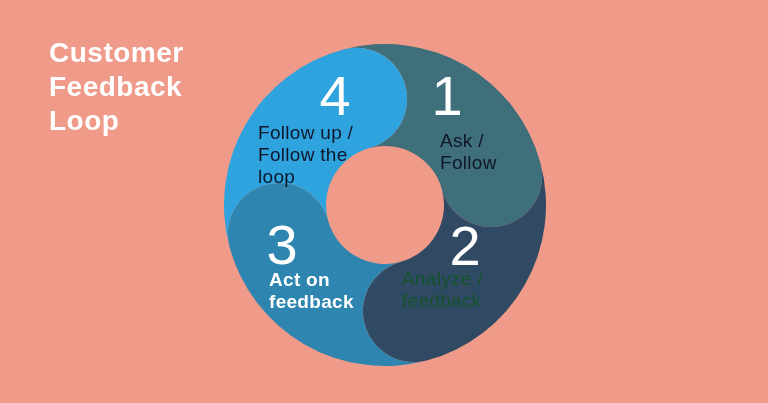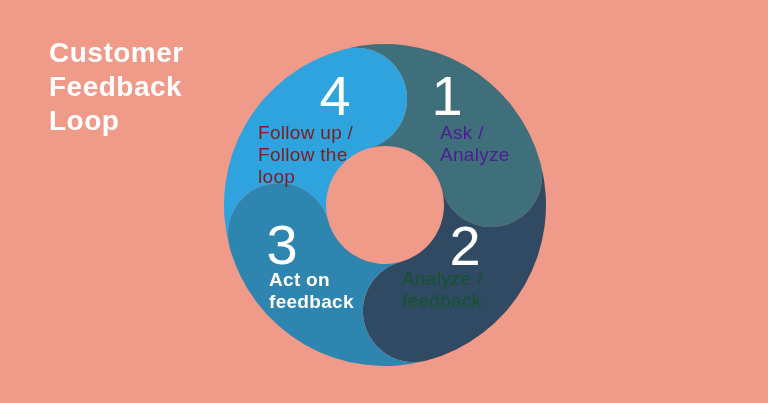--- a/index.html
+++ b/index.html
@@ -77,37 +77,37 @@
   </div>
 
   <svg class="loop-svg" width="768" height="403" viewBox="0 0 768 403">
     <path d="M 343.33 49.49 A 161 161 0 0 1 540.51 163.33 A 51 51 0 0 1 441.99 189.73 A 59 59 0 0 0 369.73 148.01 A 51 51 0 0 0 343.33 49.49 Z" fill="#3F6F7A"></path>
     <path d="M 540.51 163.33 A 161 161 0 0 1 426.67 360.51 A 51 51 0 0 1 400.27 261.99 A 59 59 0 0 0 441.99 189.73 A 51 51 0 0 0 540.51 163.33 Z" fill="#304A64"></path>
     <path d="M 426.67 360.51 A 161 161 0 0 1 229.49 246.67 A 51 51 0 0 1 328.01 220.27 A 59 59 0 0 0 400.27 261.99 A 51 51 0 0 0 426.67 360.51 Z" fill="#2D85B0"></path>
     <path d="M 229.49 246.67 A 161 161 0 0 1 343.33 49.49 A 51 51 0 0 1 369.73 148.01 A 59 59 0 0 0 328.01 220.27 A 51 51 0 0 0 229.49 246.67 Z" fill="#2EA3DE"></path>
   </svg>
 
   <div class="seg-text seg-number" id="num-1" style="color: rgb(255, 255, 255);">1</div>
-  <div class="seg-text seg-label" id="label-1" style="color: #4c1d95;">
+  <div class="seg-text seg-label" id="label-1" style="color: #0f172a; margin-top: 8px;">
     <span class="line">Ask /</span>
-    <span class="line">Analyze</span>
+    <span class="line">Follow</span>
   </div>
 
   <div class="seg-text seg-number" id="num-2" style="color: rgb(255, 255, 255);">2</div>
   <div class="seg-text seg-label" id="label-2" style="color: #14532d;">
     <span class="line">Analyze /</span>
     <span class="line">feedback</span>
   </div>
 
   <div class="seg-text seg-number" id="num-3" style="color: rgb(255, 255, 255);">3</div>
   <div class="seg-text seg-label" id="label-3" style="color: rgb(255, 255, 255);">
     <span class="line">Act on</span>
     <span class="line">feedback</span>
   </div>
 
   <div class="seg-text seg-number" id="num-4" style="color: rgb(255, 255, 255);">4</div>
-  <div class="seg-text seg-label" id="label-4" style="color: #7f1d1d;">
+  <div class="seg-text seg-label" id="label-4" style="color: #0f172a;">
     <span class="line">Follow up /</span>
     <span class="line">Follow the</span>
     <span class="line">loop</span>
   </div>
 
 </div>
 
 </body></html>

